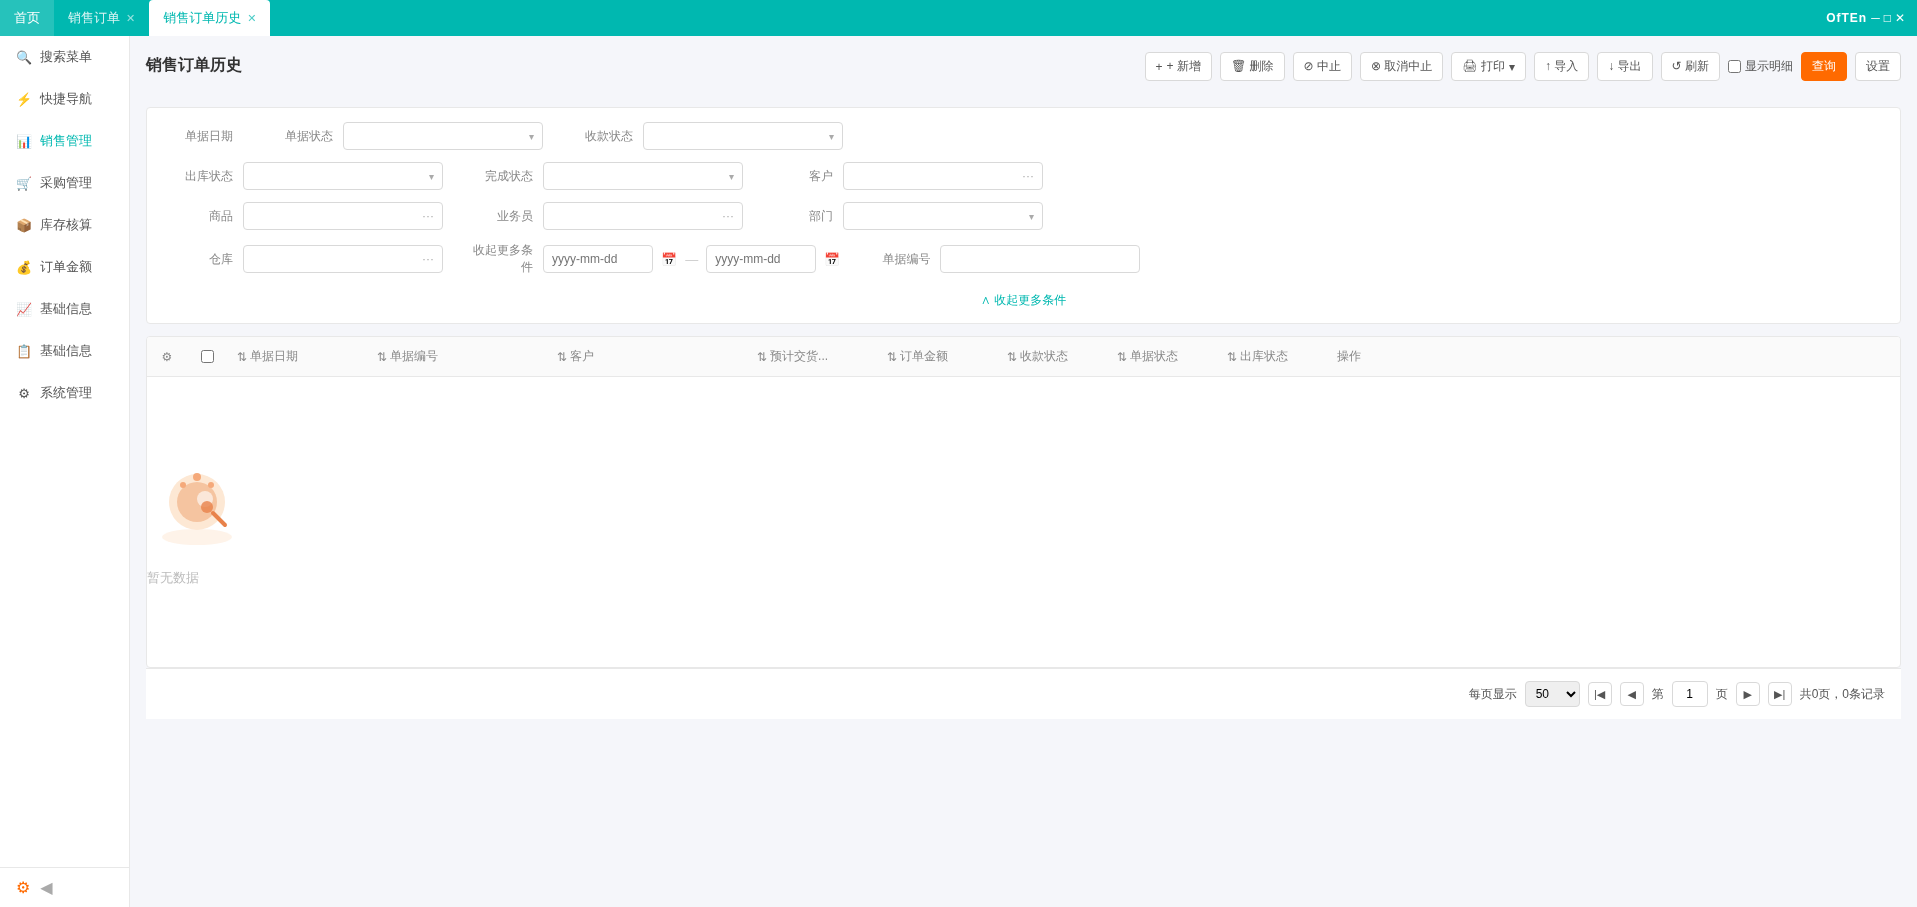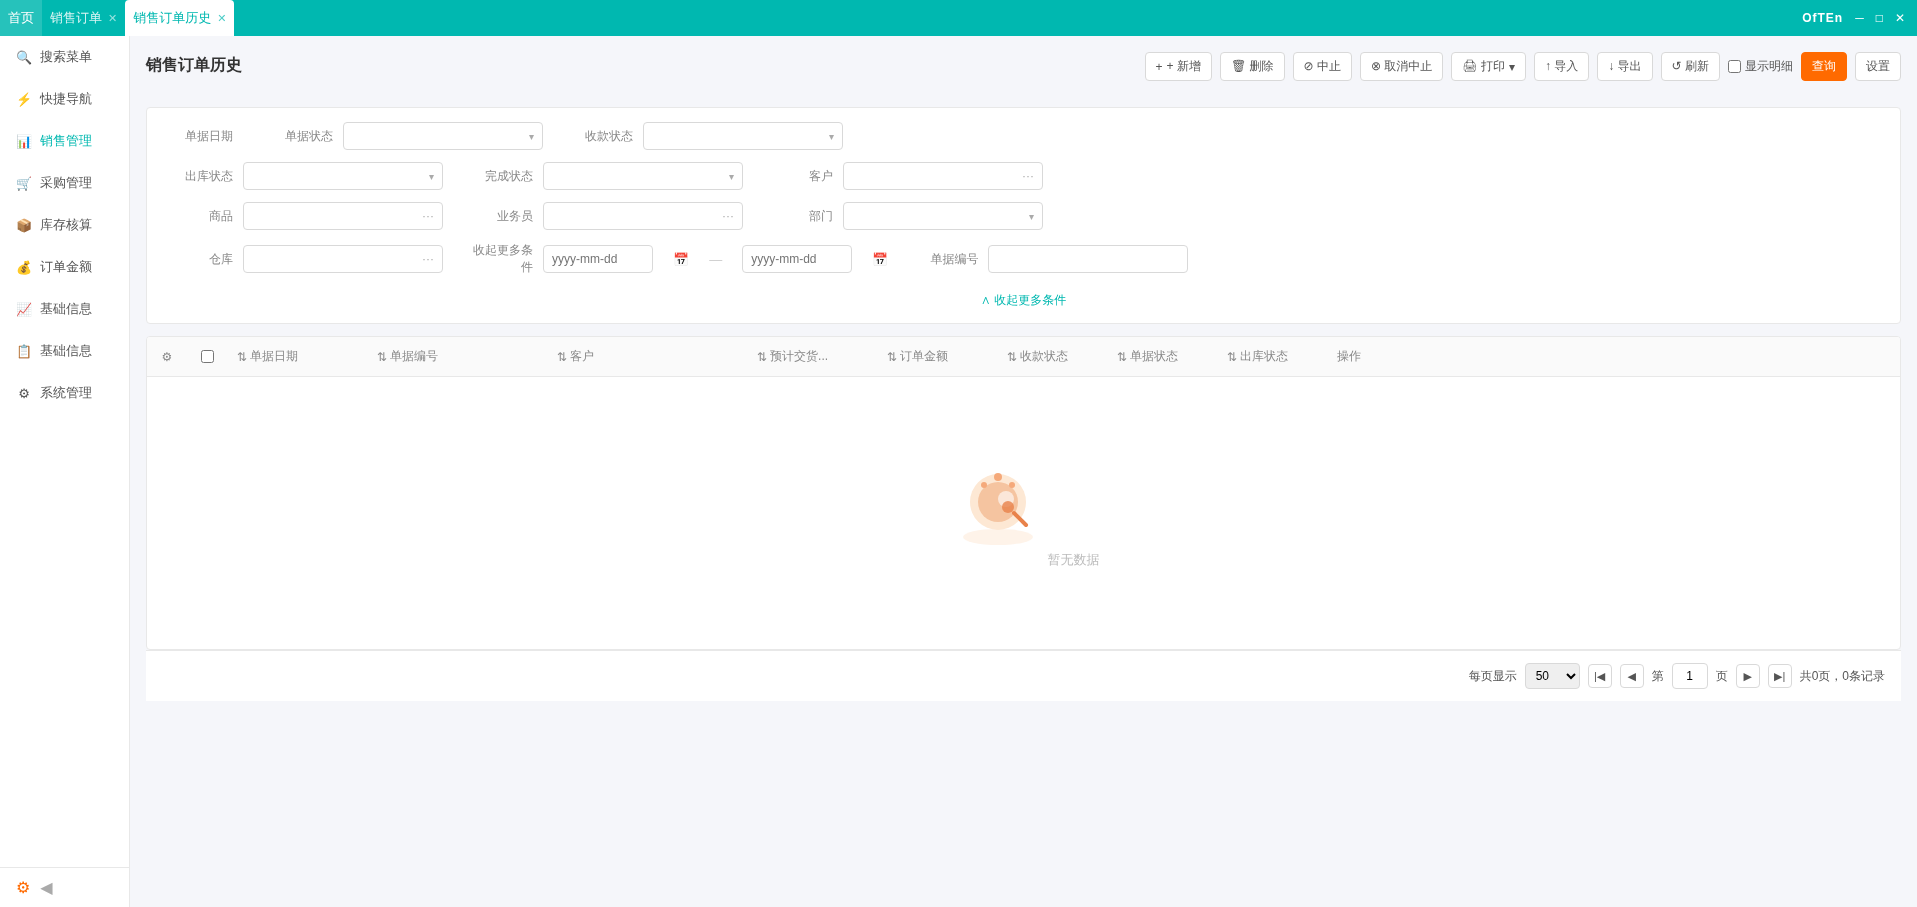--- a/index.html
+++ b/index.html
@@ -1,25 +1,25 @@
 <!DOCTYPE html>
 <html><head>
   <meta charset="utf-8">
   <style>
     * { box-sizing: border-box; margin: 0; padding: 0; }
     body { font-family: "Microsoft YaHei", "PingFang SC", sans-serif; font-size: 13px; background: #f0f2f5; color: #333; display: flex; flex-direction: column; height: 100vh; overflow: hidden; }
 
     
     .top-bar { background: #00b8b0; height: 36px; display: flex; align-items: center; justify-content: space-between; padding: 0 0 0 0; flex-shrink: 0; }
     .top-bar-tabs { display: flex; height: 100%; }
-    .top-bar-tab { display: flex; align-items: center; padding: 0 8px; height: 100%; cursor: pointer; color: rgba(255,255,255,0.85); font-size: 13px; position: relative; gap: 6px; }
+    .top-bar-tab { display: flex; align-items: center; padding: 0 14px; height: 100%; cursor: pointer; color: rgba(255,255,255,0.85); font-size: 13px; position: relative; gap: 6px; }
     .top-bar-tab.home { background: rgba(255,255,255,0.15); color: #fff; }
     .top-bar-tab.active { background: #fff; color: #00b8b0; border-radius: 4px 4px 0 0; }
     .top-bar-tab .close-btn { font-size: 11px; cursor: pointer; opacity: 0.7; }
-    .top-bar-right { display: flex; align-items: center; gap: 12px; padding-right: 12px; color: #fff; font-size: 12px; }
+    .top-bar-right { display: flex; align-items: center; gap: 4px; padding-right: 12px; color: #fff; font-size: 12px; }
     .top-bar-right span { cursor: pointer; }
 
     
     .main-layout { display: flex; flex: 1; overflow: hidden; }
 
     
     .sidebar { width: 130px; background: #fff; border-right: 1px solid #e8e8e8; display: flex; flex-direction: column; flex-shrink: 0; }
     .sidebar-item { display: flex; align-items: center; gap: 8px; padding: 12px 16px; cursor: pointer; color: #555; font-size: 13px; }
     .sidebar-item.active { color: #00b8b0; }
     .sidebar-icon { width: 16px; height: 16px; display: inline-flex; align-items: center; justify-content: center; flex-shrink: 0; }
@@ -63,21 +63,21 @@
     .col-num { width: 180px; }
     .col-customer { width: 200px; }
     .col-delivery { width: 130px; }
     .col-amount { width: 120px; }
     .col-pay { width: 110px; }
     .col-status { width: 110px; }
     .col-out { width: 110px; }
     .col-action { flex: 1; text-align: right; }
 
     
-    .empty-state { display: flex; flex-direction: row; align-items: flex-end; justify-content: center; padding: 80px 0; }
+    .empty-state { display: flex; flex-direction: column; align-items: flex-start; justify-content: center; padding: 80px 0; }
     .empty-icon { width: 100px; height: 100px; position: relative; margin-bottom: 12px; }
     .empty-text { color: #bbb; font-size: 13px; }
 
     
     .pagination { display: flex; align-items: center; justify-content: flex-end; padding: 12px 16px; background: #fff; border-top: 1px solid #e8e8e8; gap: 8px; font-size: 12px; color: #555; }
     .page-select { border: 1px solid #d9d9d9; border-radius: 4px; padding: 3px 6px; font-size: 12px; height: 26px; }
     .page-btn { width: 24px; height: 24px; border: 1px solid #d9d9d9; border-radius: 4px; background: #fff; cursor: pointer; display: flex; align-items: center; justify-content: center; font-size: 11px; color: #555; }
     .page-input { width: 36px; border: 1px solid #d9d9d9; border-radius: 4px; text-align: center; height: 26px; font-size: 12px; }
 
     
@@ -249,21 +249,21 @@
         </div>
       </div>
 
       <div class="filter-row">
         <span class="filter-label">仓库</span>
         <div class="filter-select" style="flex:0 0 200px; max-width:200px;">
           <span></span>
           <span class="filter-dots">···</span>
         </div>
         <span class="filter-label" style="margin-left:20px;">收起更多条件</span>
-        <div style="display:flex;align-items:center;gap:20px;">
+        <div style="display:flex;align-items:center;gap:8px;">
           <input class="filter-input" type="text" style="width: 110px;" placeholder="yyyy-mm-dd">
           <span style="color:#aaa;cursor:pointer;">📅</span>
           <span style="color:#ccc;">—</span>
           <input class="filter-input" type="text" style="width: 110px;" placeholder="yyyy-mm-dd">
           <span style="color:#aaa;cursor:pointer;">📅</span>
         </div>
         <span class="filter-label" style="margin-left:20px;">单据编号</span>
         <input class="filter-input" type="text" style="flex: 0 0 200px;">
       </div>
 

